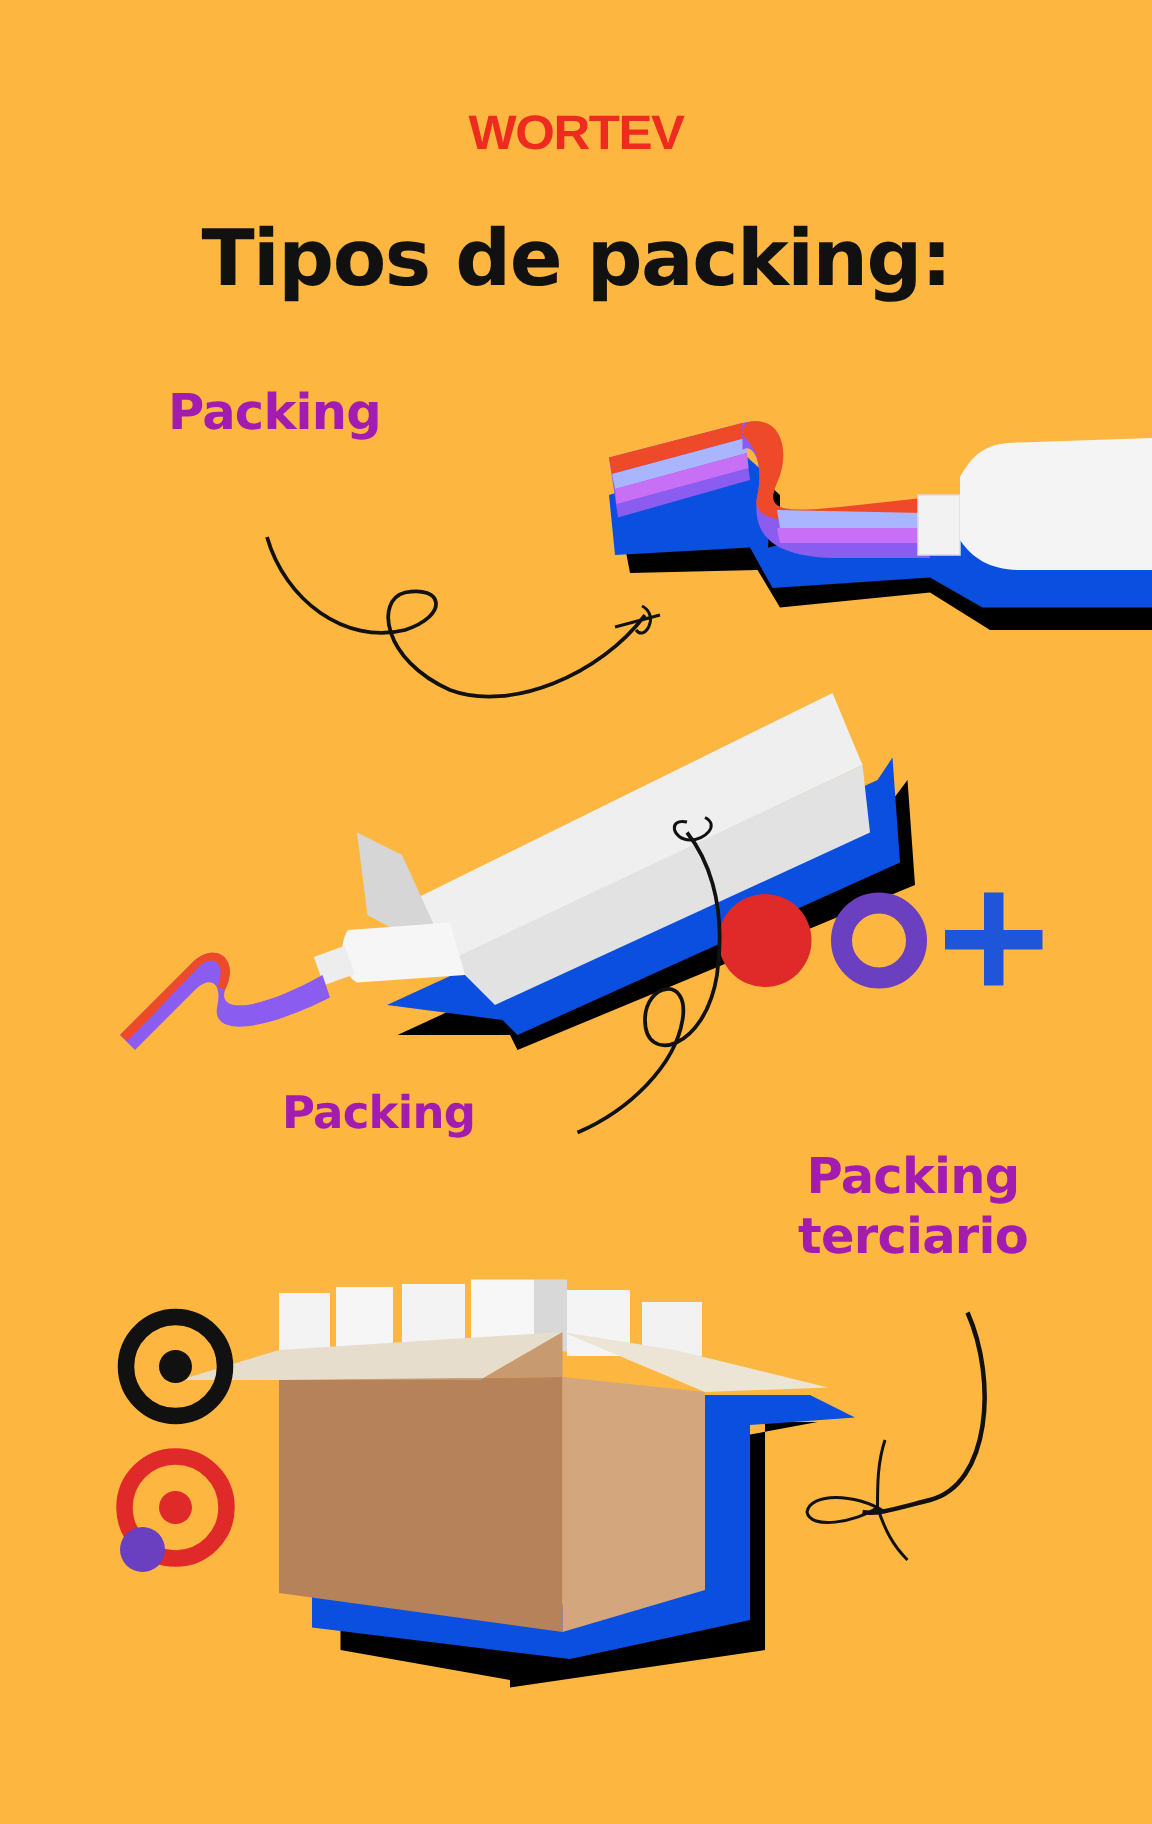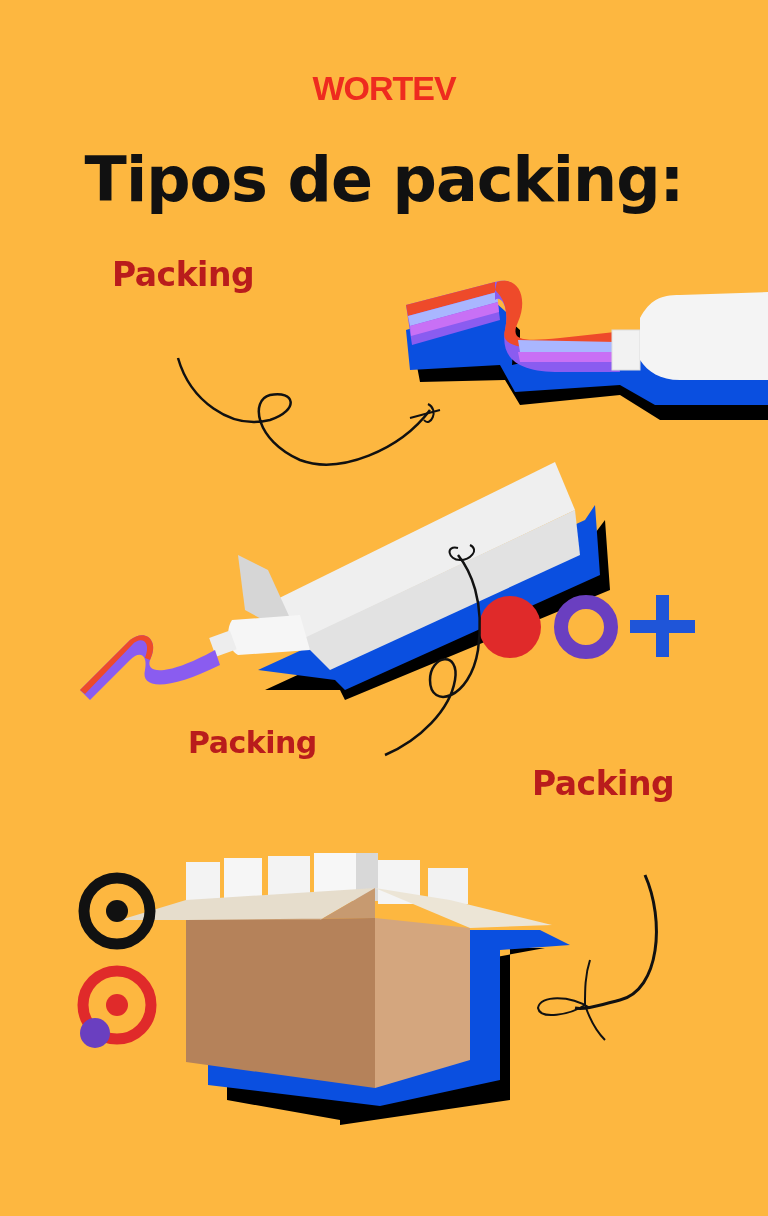--- a/index.html
+++ b/index.html
@@ -1,20 +1,20 @@
 <!DOCTYPE html>
 <html><head>
 <meta charset="utf-8">
 <style>
   html,body{margin:0;padding:0;}
   body{width:768px;height:1216px;background:#FDB740;position:relative;overflow:hidden;font-family:"DejaVu Sans","Liberation Sans",sans-serif;}
   .abs{position:absolute;}
   .logo{left:0;width:768px;top:70px;text-align:center;font-family:"Liberation Sans",sans-serif;font-weight:900;font-size:34px;letter-spacing:-1px;color:#EE2B1F;transform:scaleY(0.95);}
-  .title{left:0;width:768px;top:143px;text-align:center;font-weight:bold;font-size:62px;letter-spacing:-1px;color:#111;}
-  .label{font-weight:bold;color:#b91c1c;font-size:33px;line-height:40px;letter-spacing:-0.5px;}
+  .title{left:0;width:768px;top:143px;text-align:center;font-weight:bold;font-size:52px;letter-spacing:-1px;color:#111;}
+  .label{font-weight:bold;color:#a21caf;font-size:33px;line-height:40px;letter-spacing:-0.5px;}
   .lbl1{left:112px;top:255px;text-align:center;}
   .lbl2{left:188px;top:724px;text-align:center;font-size:30px;line-height:38px;}
   .lbl3{left:532px;top:764px;text-align:center;}
   svg{position:absolute;left:0;top:0;}
 </style>
 </head>
 <body>
 
 <div class="abs logo">WORTEV</div>
 <div class="abs title">Tipos de packing:</div>
@@ -112,13 +112,14 @@
 </svg>
 
 <div class="abs label lbl1">
   <div>Packing</div>
 </div>
 <div class="abs label lbl2">
   <div>Packing</div>
 </div>
 <div class="abs label lbl3">
   <div>Packing</div>
+  <div>terciario</div>
 </div>
 
 </body></html>

